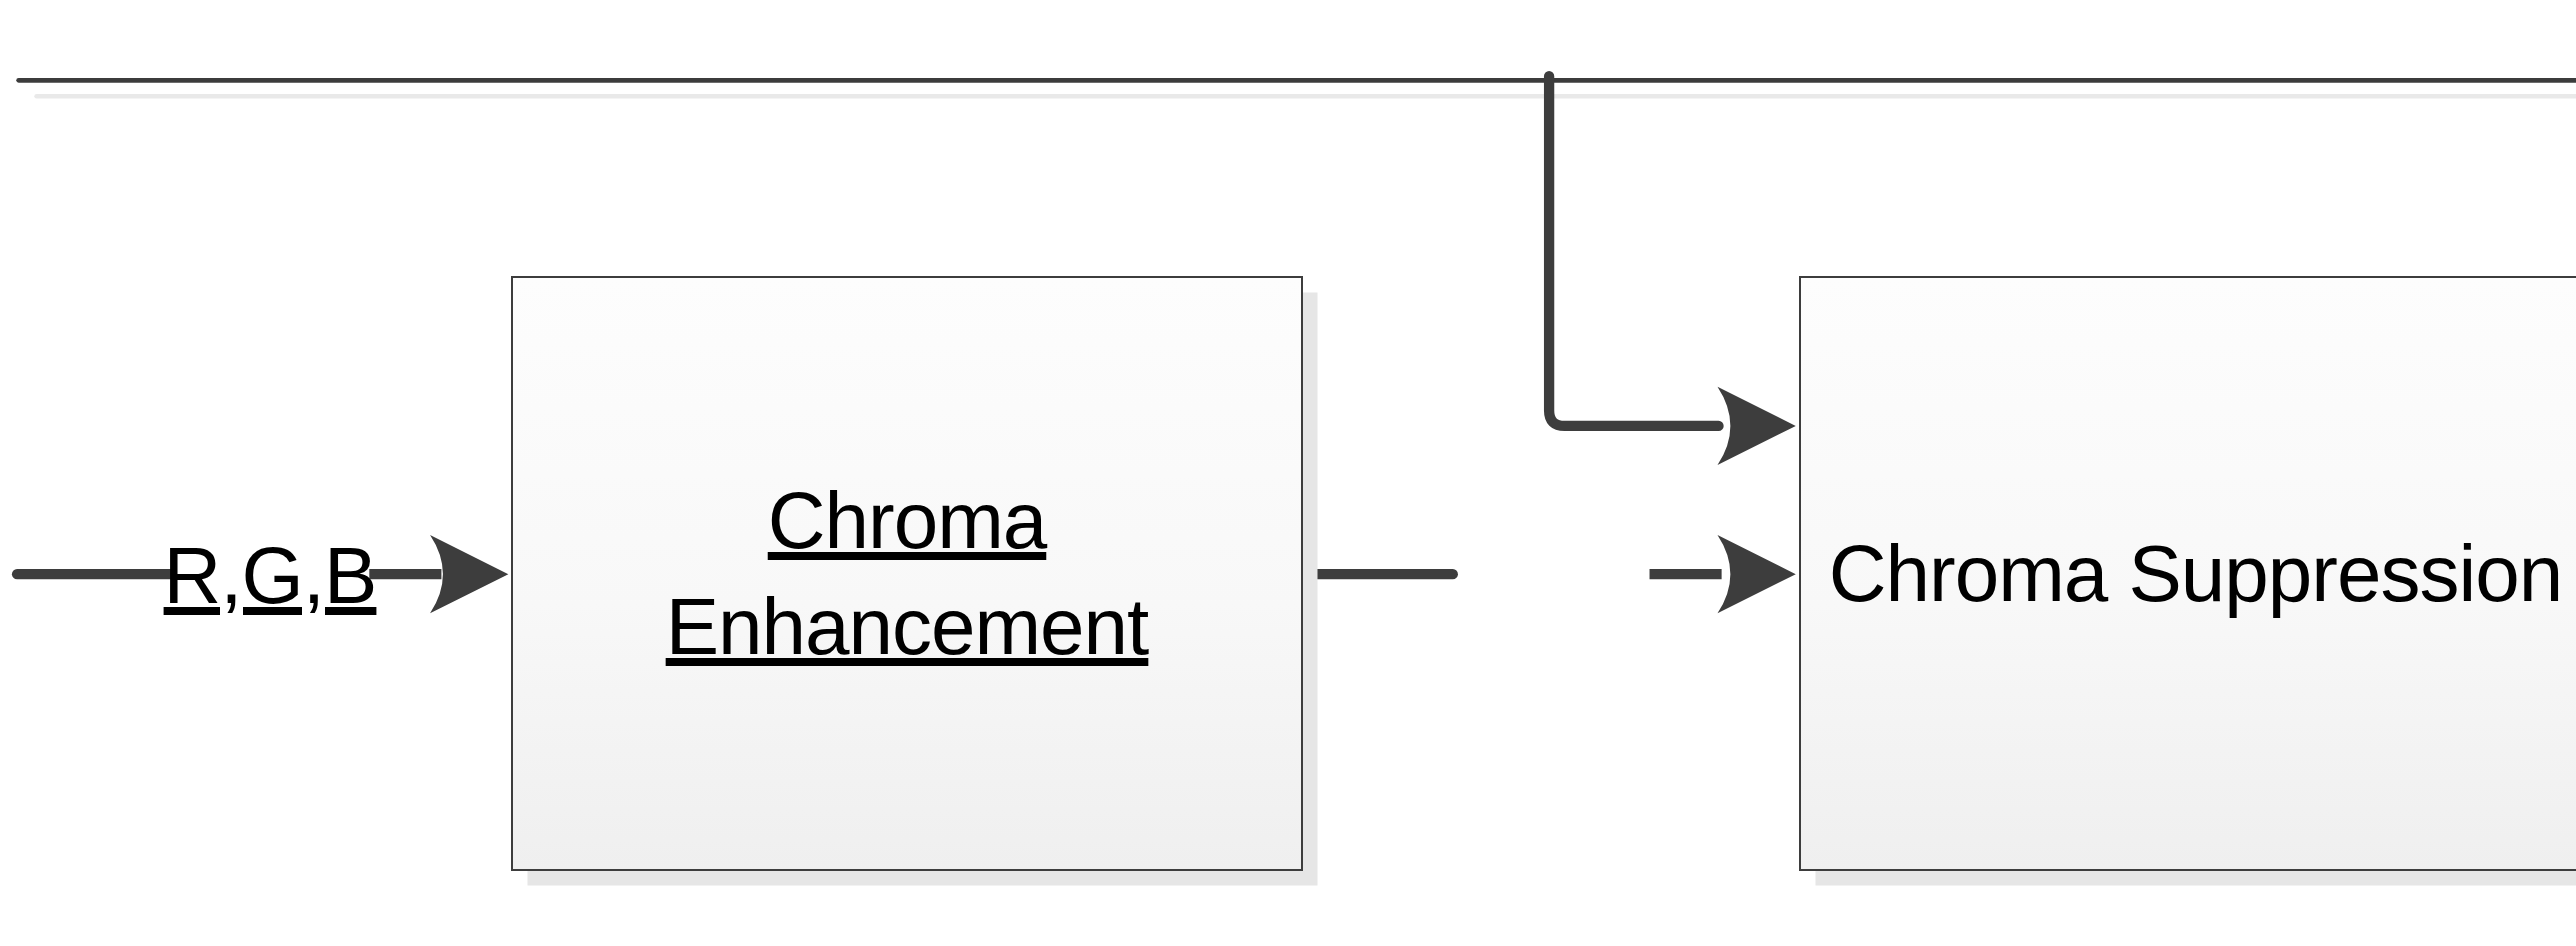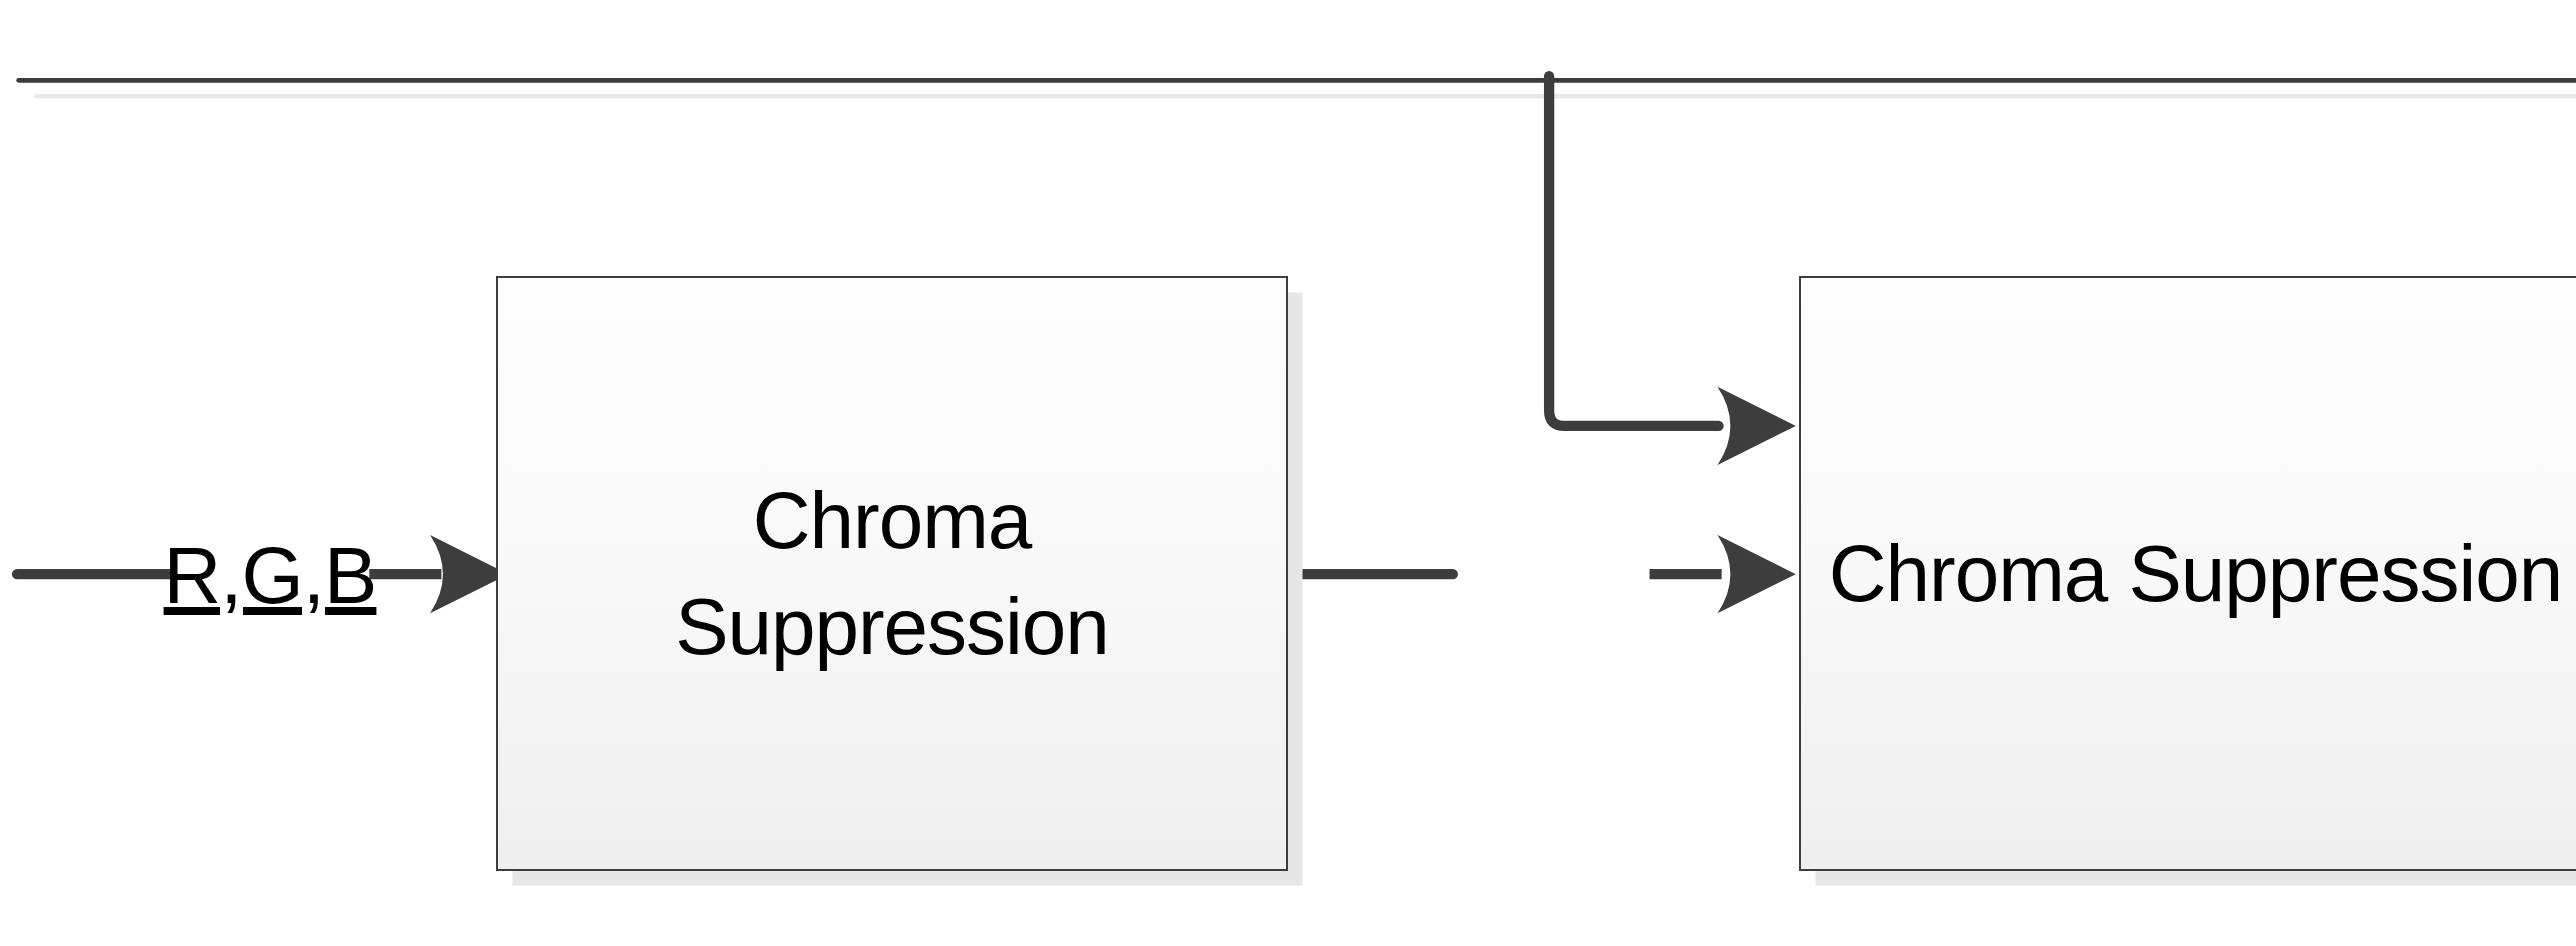--- a/index.html
+++ b/index.html
@@ -38,23 +38,23 @@
     <line x1="2530" y1="1115" x2="2820" y2="1115" stroke="#3d3d3d" stroke-width="20" stroke-linecap="round"></line>
     <line x1="3202" y1="1115" x2="3342" y2="1115" stroke="#3d3d3d" stroke-width="20"></line>
     <path fill="#3d3d3d" d="M3486,1115 L3334,1039 Q3384,1115 3334,1191 Z"></path>
 
     <circle cx="5034" cy="1115" r="13" fill="#3d3d3d"></circle>
     <line x1="5034" y1="1115" x2="5314" y2="1115" stroke="#3d3d3d" stroke-width="20"></line>
     <line x1="5692" y1="1115" x2="5838" y2="1115" stroke="#3d3d3d" stroke-width="20"></line>
     <path fill="#3d3d3d" d="M5986,1115 L5834,1039 Q5884,1115 5834,1191 Z"></path>
   </svg>
 
-  <div class="box" style="left:496px;">
+  <div class="box" style="left:511px;text-decoration:underline;">
     <div class="box-label">Chroma</div>
-    <div class="box-label">Suppression</div>
+    <div class="box-label">Enhancement</div>
   </div>
 
   <div class="box" style="left:1799px;width:793px;">
     <div class="box-label">Chroma Suppression</div>
   </div>
 
   <div class="sig" style="left:270px;top:576px;">R,G,B</div>
 
 
 </div>

